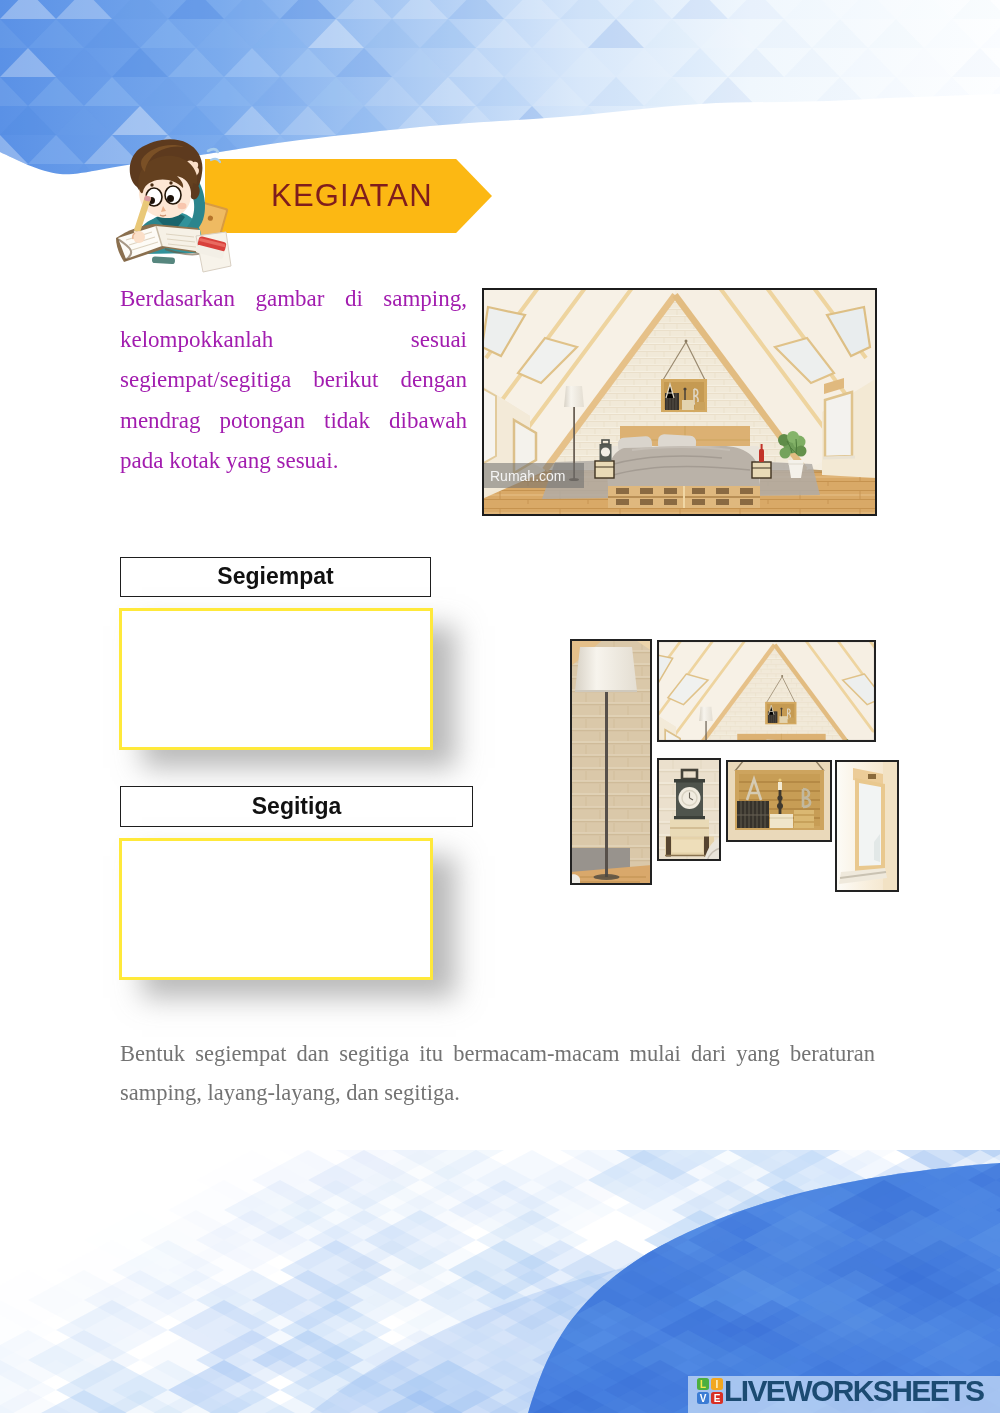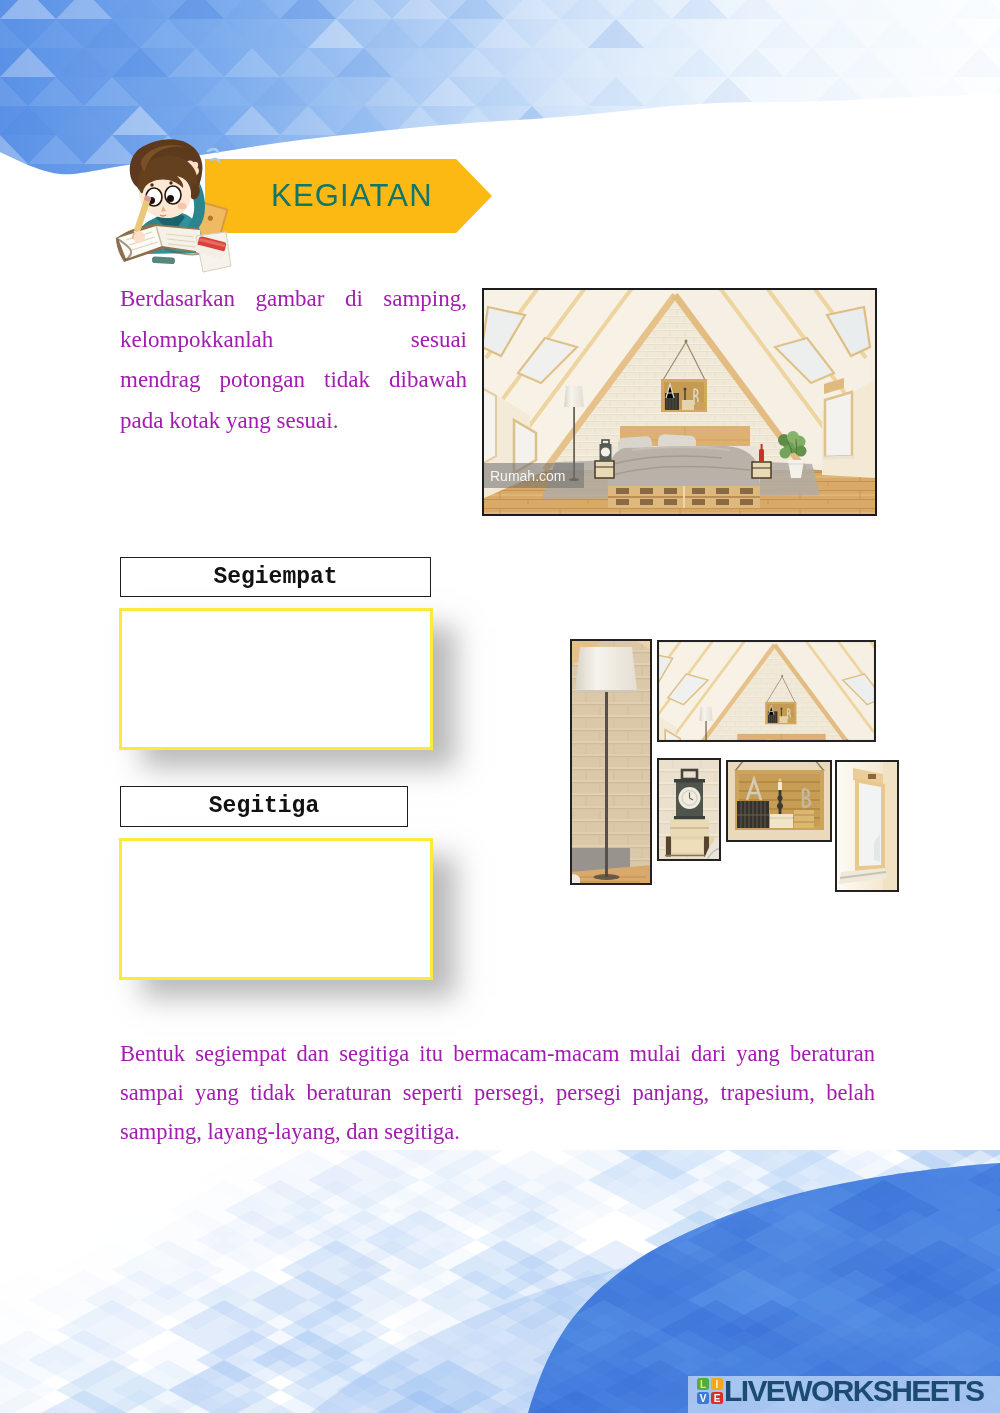--- a/index.html
+++ b/index.html
@@ -1,20 +1,20 @@
 <!DOCTYPE html>
 <html><head><meta charset="utf-8">
 <style>
 html,body{margin:0;padding:0;background:#fff}
 #page{position:relative;width:1000px;height:1413px;overflow:hidden;background:#fff}
 .abs{position:absolute}
 .serif{font-family:"Liberation Serif",serif}
 .jl{text-align:justify;text-align-last:justify}
 .lbl{border:1.5px solid #1e1e1e;background:#fff;display:flex;align-items:center;justify-content:center;
- font-family:Liberation Mono, monospace;font-weight:bold;font-size:23px;color:#111;box-sizing:border-box;padding-bottom:1px}
+ font-family:Liberation Sans, sans-serif;font-weight:bold;font-size:23px;color:#111;box-sizing:border-box;padding-bottom:1px}
 .ybox{border:3px solid #ffe93a;background:#fff;box-sizing:border-box;
  box-shadow:23px 18px 26px rgba(118,118,118,0.5)}
 .piece{box-sizing:border-box}
 </style>
 </head><body>
 <div id="page">
 
 <svg class="abs" style="left:0;top:0" width="1000" height="200" viewBox="0 0 1000 200">
 <defs>
 <linearGradient id="hgrad" x1="0" y1="0" x2="1" y2="0">
@@ -197,21 +197,21 @@
 <polygon points="868,222 924,222 896,193" fill="#80b0ee" opacity="0.03"></polygon>
 <polygon points="924,222 980,222 952,193" fill="#80b0ee" opacity="0.03"></polygon>
 <polygon points="980,222 1036,222 1008,193" fill="#4c86e0" opacity="0.01"></polygon>
 <polygon points="1036,222 1092,222 1064,193" fill="#4c86e0" opacity="0.01"></polygon>
 <polygon points="1092,222 1148,222 1120,193" fill="#5d94e6" opacity="0.03"></polygon>
 </g>
 </svg>
 
 <div class="abs" style="left:205px;top:159px;width:287px;height:74px;background:#fcb813;clip-path:polygon(0 0,87.5% 0,100% 50%,87.5% 100%,0 100%)"></div>
 
-<div class="abs" style="left:271px;top:170px;font-family:'Liberation Sans',sans-serif;font-size:31px;line-height:52px;letter-spacing:1.2px;color:#0f766e">KEGIATAN</div>
+<div class="abs" style="left:271px;top:170px;font-family:'Liberation Sans',sans-serif;font-size:31px;line-height:52px;letter-spacing:1.2px;color:#7f1d1d">KEGIATAN</div>
 
 <svg class="abs" style="left:108px;top:138px" width="135" height="142" viewBox="0 0 135 142">
 <g>
 
 <path d="M100,13 q7,-4 10,1" stroke="#a8cdec" stroke-width="2.6" fill="none" stroke-linecap="round"></path>
 <path d="M103,22 q6,-3 9,2" stroke="#a8cdec" stroke-width="2.2" fill="none" stroke-linecap="round"></path>
 
 <g transform="rotate(16 101 85)">
 <rect x="86" y="66" width="30" height="38" rx="2" fill="#d89b42"></rect>
 <rect x="89" y="68" width="25" height="34" rx="1" fill="#efba62"></rect>
@@ -280,20 +280,21 @@
 <rect x="89" y="110" width="28" height="8" rx="2" fill="#f3efe6"></rect>
 </g>
 
 <rect x="44" y="119" width="23" height="6.5" rx="3" fill="#56867e" transform="rotate(3 55 122)"></rect>
 </g>
 </svg>
 
 <div class="abs serif" style="left:120px;top:279px;width:347px;font-size:23px;line-height:40.5px;color:#a21caf">
 <div class="jl">Berdasarkan gambar di samping,</div>
 <div class="jl">kelompokkanlah sesuai</div>
+<div class="jl">segiempat/segitiga berikut dengan</div>
 <div class="jl">mendrag potongan tidak dibawah</div>
 <div>pada kotak yang sesuai.</div>
 </div>
 
 <svg class="abs" style="left:482px;top:288px" width="395" height="228" viewBox="0 0 395 228">
 <defs>
 <pattern id="brick" width="30" height="14" patternUnits="userSpaceOnUse">
 <rect width="30" height="14" fill="#f1e9d8"></rect>
 <path d="M0,0 H30 M0,7 H30" stroke="#e3d6bc" stroke-width="1.2"></path>
 <path d="M0,13.4 H30 M0,6.4 H30" stroke="#f8f3e6" stroke-width="0.8"></path>
@@ -437,21 +438,21 @@
 <text x="8" y="193" font-family="Liberation Sans,sans-serif" font-size="14" fill="#f4f4f4">Rumah.com</text>
 </g>
 
 <rect x="1" y="1" width="393" height="226" fill="none" stroke="#1c1c1c" stroke-width="2"></rect>
 </svg>
 
 <div class="abs lbl" style="left:120px;top:557px;width:311px;height:40px">Segiempat</div>
 
 <div class="abs ybox" style="left:119px;top:608px;width:314px;height:142px"></div>
 
-<div class="abs lbl" style="left:120px;top:786px;width:288px;height:41px">Segitiga</div>
+<div class="abs lbl" style="left:120px;top:786px;width:353px;height:41px">Segitiga</div>
 
 <div class="abs ybox" style="left:119px;top:838px;width:314px;height:142px"></div>
 
 <svg class="abs piece" style="left:570px;top:639px" width="82" height="246" viewBox="0 0 82 246">
 <rect width="82" height="246" fill="url(#brickBig)"></rect>
 <rect width="82" height="246" fill="#c9b190" opacity="0.25"></rect>
 
 <polygon points="0,0 34,0 0,28" fill="#e5c08a"></polygon>
 <polygon points="64,0 82,0 82,12" fill="#ecd4aa"></polygon>
 
@@ -551,23 +552,22 @@
 <polygon points="20,18 50,24 50,110 20,112" fill="#e9c88e"></polygon>
 
 <polygon points="24,23 46,27 46,105 24,106" fill="#f2f4f3"></polygon>
 <polygon points="39,82 45,74 45,102 39,100" fill="#e2e8e7"></polygon>
 
 <polygon points="6,112 50,108 52,118 4,124" fill="#efe9dc"></polygon>
 <path d="M5,118 L51,112" stroke="#c9c2b2" stroke-width="2"></path>
 <rect x="1" y="1" width="62" height="130" fill="none" stroke="#222" stroke-width="2"></rect>
 </svg>
 
-<div class="abs serif" style="left:120px;top:1034px;width:755px;font-size:22.5px;line-height:39px;color:#a21caf">
+<div class="abs serif" style="left:120px;top:1034px;width:755px;font-size:22.5px;line-height:39px;color:#737373">
 <div class="jl">Bentuk segiempat dan segitiga itu bermacam-macam mulai dari yang beraturan</div>
-<div class="jl">sampai yang tidak beraturan seperti persegi, persegi panjang, trapesium, belah</div>
 <div>samping, layang-layang, dan segitiga.</div>
 </div>
 
 <svg class="abs" style="left:0;top:1150px" width="1000" height="263" viewBox="0 0 1000 263">
 <defs>
 <clipPath id="fwave">
 <path d="M528,263 C548,195 575,148 648,103 C735,52 850,24 1000,13 L1000,263 Z"></path>
 </clipPath>
 </defs>
 <polygon points="336,-30 392,0 336,30 280,0" fill="#e4effc" opacity="0.03"></polygon>

